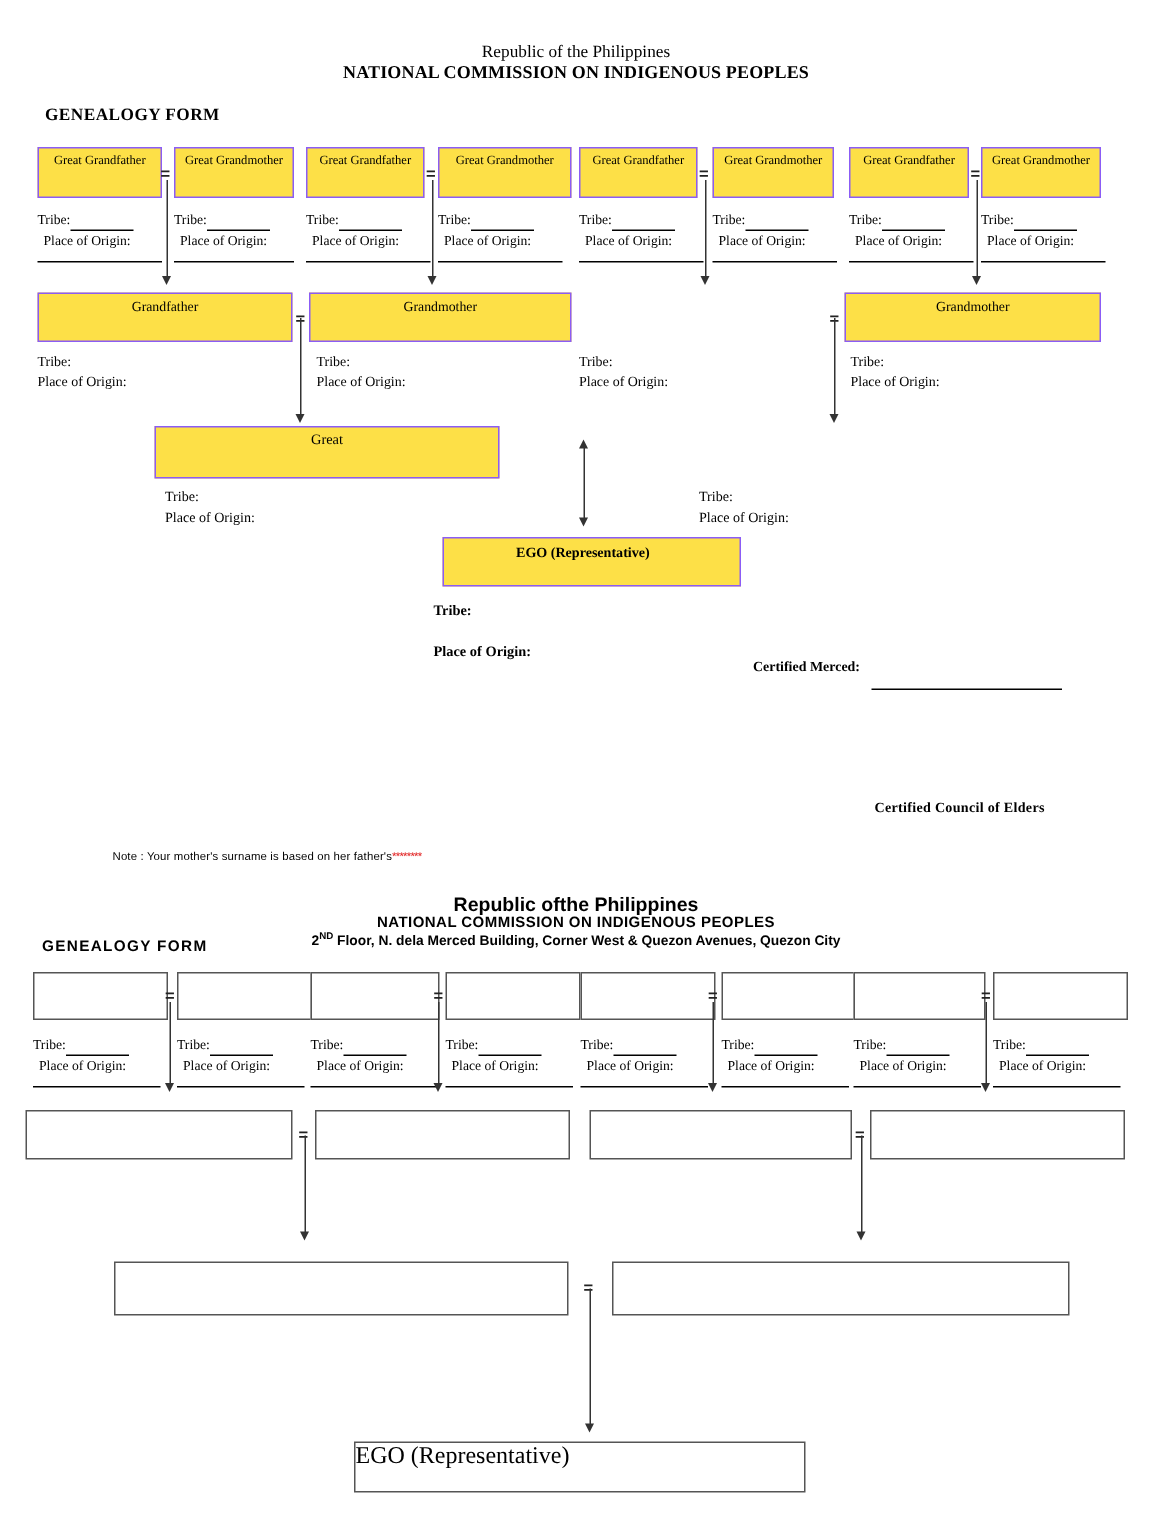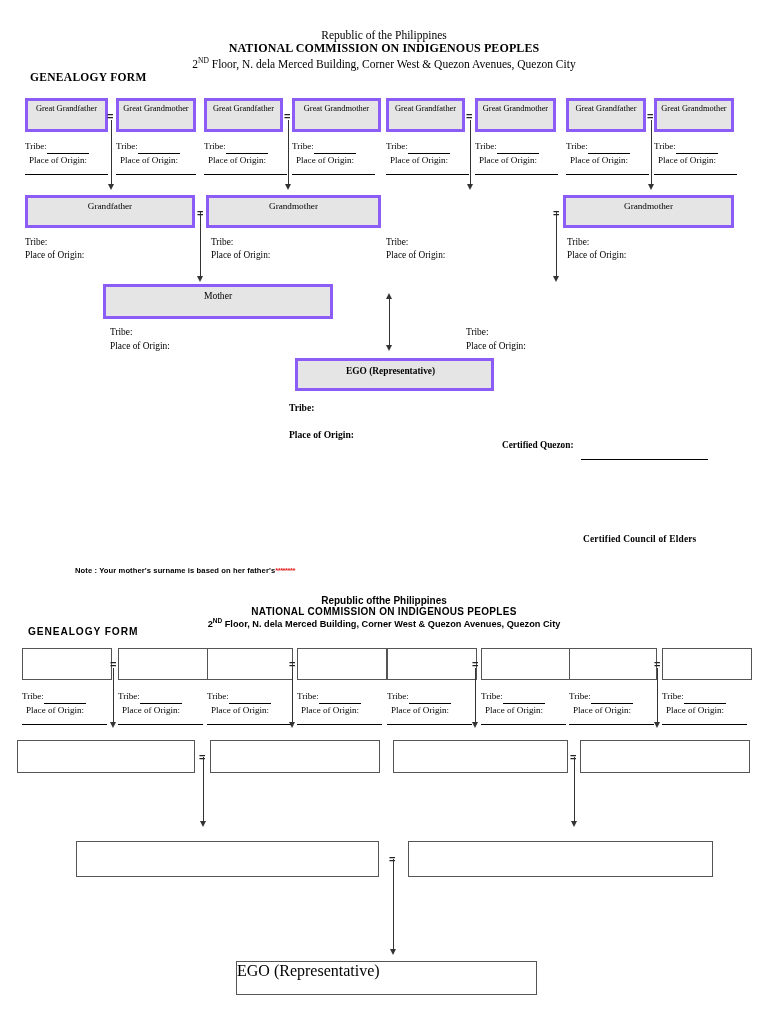--- a/index.html
+++ b/index.html
@@ -37,22 +37,22 @@
   .gform1 {
     font-family: "Liberation Serif", serif;
     font-size: 11.5px;
     font-weight: bold;
     letter-spacing: .3px;
   }
 
   
   .nbox {
     position: absolute;
-    border: 3px solid #8b5cf6;
-    background: #e5e5e5;
+    border: 1px solid #8b5cf6;
+    background: #fde047;
     box-sizing: border-box;
   }
   .nbox .blabel {
     display: block;
     text-align: center;
     font-size: 8.4px;
     line-height: 11px;
     padding-top: 2px;
     font-family: "Liberation Serif", serif;
   }
@@ -144,34 +144,34 @@
     position: absolute;
     font-size: 9.4px;
     font-weight: bold;
     white-space: nowrap;
     letter-spacing: .2px;
     font-family: "Liberation Serif", serif;
   }
   .note {
     position: absolute;
     font-size: 7.6px;
-    font-weight: bold;
+    font-weight: normal;
     white-space: nowrap;
     font-family: "Liberation Sans", sans-serif;
     letter-spacing: .1px;
     padding-left: 20px;
   }
 
   
   .hdr2 {
     width: 768px;
     text-align: center;
     font-family: "Liberation Sans", sans-serif;
   }
-  .hdr2-l1 { font-size: 10px; font-weight: bold; }
+  .hdr2-l1 { font-size: 13px; font-weight: bold; }
   .hdr2-l2 { font-size: 10px; font-weight: bold; letter-spacing: .3px; }
   .hdr2-l3 { font-size: 9.2px; font-weight: bold; }
   .sup2 { font-size: 6.5px; vertical-align: super; }
   .gform2 {
     font-family: "Liberation Sans", sans-serif;
     font-size: 10.2px;
     font-weight: bold;
     letter-spacing: .9px;
   }
   .nbox2 {
@@ -182,21 +182,20 @@
   }
 </style>
 </head>
 <body>
 
 <div class="page">
 
   <div class="abs hdr1" style="left:0; top:29px;">
     <div class="hdr1-l1">Republic of the Philippines</div>
     <div class="hdr1-l2">NATIONAL COMMISSION ON INDIGENOUS PEOPLES</div>
-    <div class="hdr1-l3"><span>2</span><span class="sup">ND</span><span> Floor, N. dela Merced Building, Corner West &amp; Quezon Avenues, Quezon City</span></div>
   </div>
 
   <div class="abs gform1" style="left:30px; top:71px;">GENEALOGY FORM</div>
 
   <div class="nbox" style="left:25px; top:98px; width:83px; height:34px;">
     <span class="blabel">Great Grandfather</span>
   </div>
   <div class="nbox" style="left:116px; top:98px; width:80px; height:34px;">
     <span class="blabel">Great Grandmother</span>
   </div>
@@ -313,21 +312,21 @@
     <div><span>Tribe:</span><span class="ul" style="width:118px;">&nbsp;</span></div>
     <div><span>Place of Origin:</span><span class="ul" style="width:74px;">&nbsp;</span></div>
   </div>
 
   <div class="vline" style="left:200px; top:212px; height:66px;"></div>
   <div class="arrowhead" style="left:197px; top:276px;"></div>
   <div class="vline" style="left:556px; top:212px; height:66px;"></div>
   <div class="arrowhead" style="left:553px; top:276px;"></div>
 
   <div class="nbox big" style="left:103px; top:284px; width:230px; height:35px;">
-    <span class="blabel">Mother</span>
+    <span class="blabel">Great</span>
   </div>
 
   <div class="big-tp" style="left:110px; top:325px;">
     <div><span>Tribe:</span><span class="ul" style="width:137px; margin-left:3px;">&nbsp;</span></div>
     <div><span>Place of Origin:</span><span class="ul" style="width:85px; margin-left:3px;">&nbsp;</span></div>
   </div>
   <div class="big-tp" style="left:466px; top:325px;">
     <div><span>Tribe:</span><span class="ul" style="width:180px; margin-left:3px;">&nbsp;</span></div>
     <div><span>Place of Origin:</span><span class="ul" style="width:132px; margin-left:3px;">&nbsp;</span></div>
   </div>
@@ -340,21 +339,21 @@
     <span class="blabel">EGO (Representative)</span>
   </div>
 
   <div class="ego-fld" style="left:289px; top:402px;">
     <span>Tribe:</span><span class="ul" style="width:129px; margin-left:4px;">&nbsp;</span>
   </div>
   <div class="ego-fld" style="left:289px; top:429px;">
     <span>Place of Origin:</span><span class="ul" style="width:88px; margin-left:4px;">&nbsp;</span>
   </div>
 
-  <div class="cert" style="left:502px; top:440px;">Certified Quezon:</div>
+  <div class="cert" style="left:502px; top:440px;">Certified Merced:</div>
   <div class="uline" style="left:581px; top:459px; width:127px;"></div>
 
   <div class="elders" style="left:583px; top:534px;">Certified Council of Elders</div>
 
   <div class="note" style="left:55px; top:566px;">
     <span>Note : Your mother's surname is based on her father's</span><span style="color:#e01b1b; letter-spacing:-.5px;">********</span>
   </div>
 
   <div class="abs hdr2" style="left:0; top:595px;">
     <div class="hdr2-l1">Republic ofthe Philippines</div>

